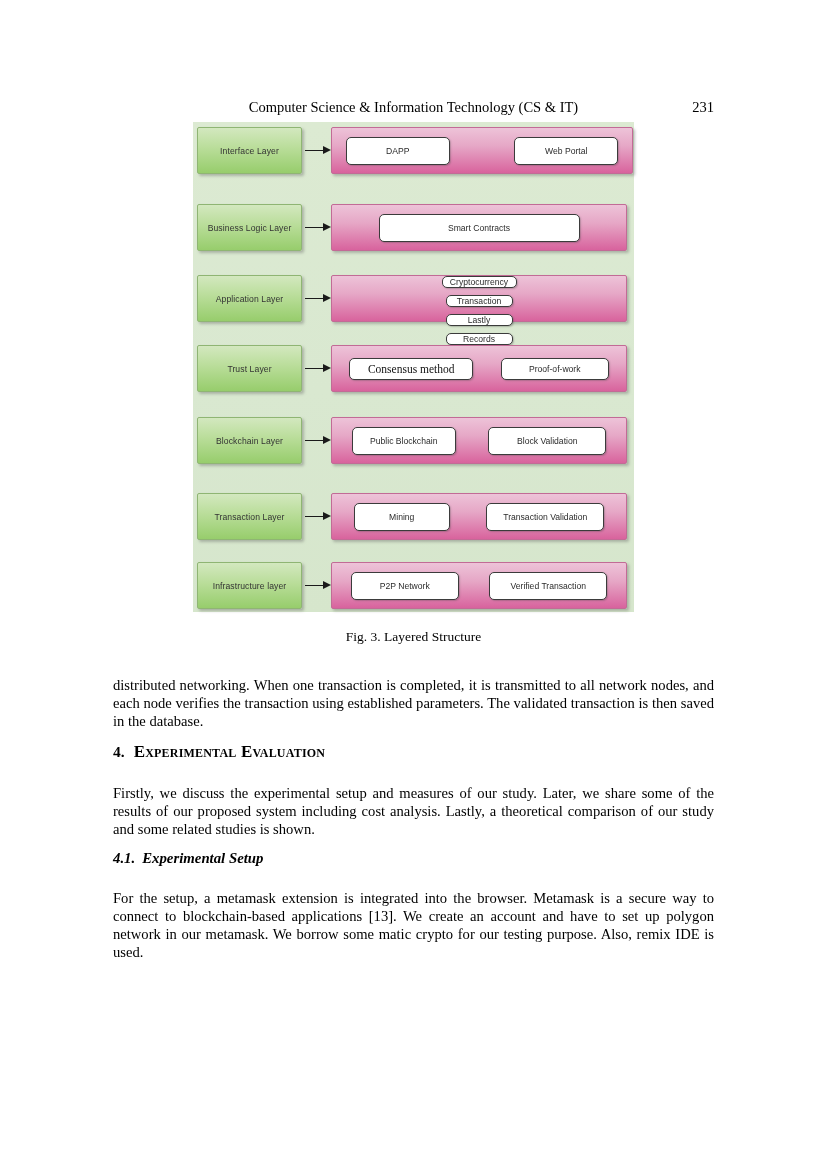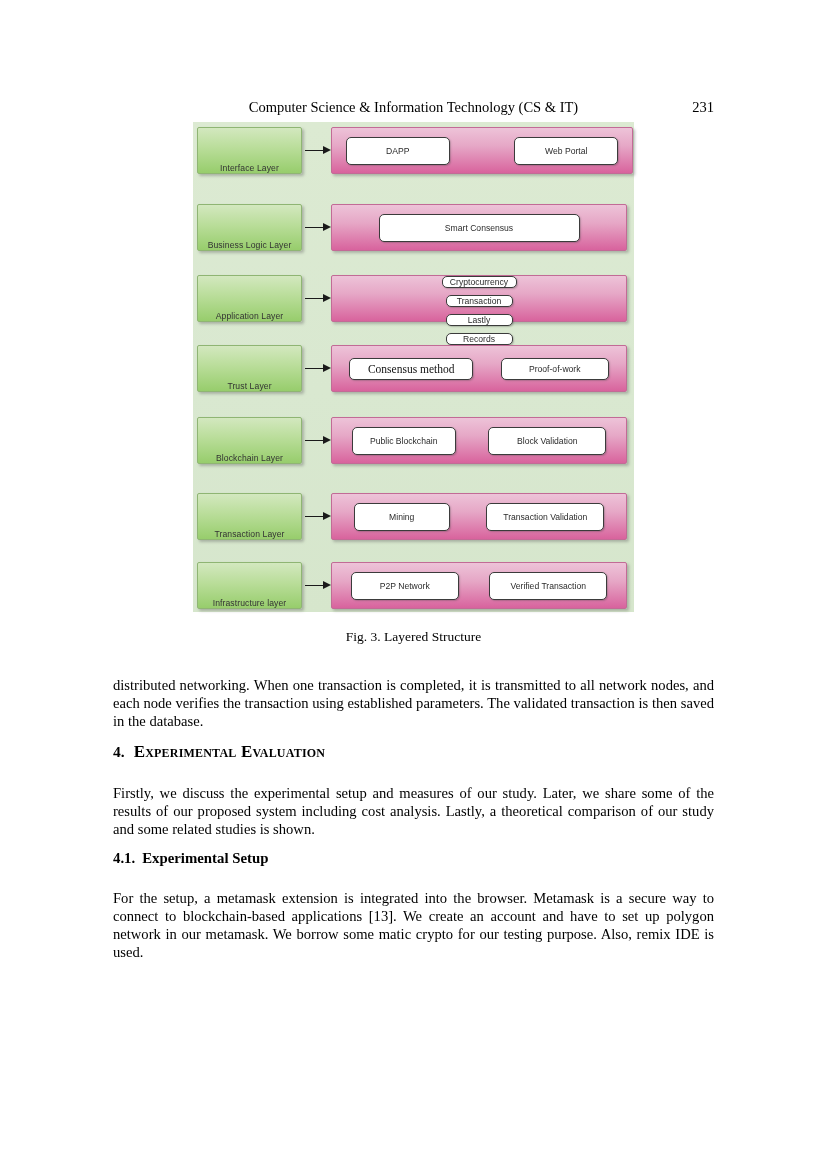--- a/index.html
+++ b/index.html
@@ -65,21 +65,21 @@
     left: 4px;
     top: 0;
     width: 105px;
     height: 47px;
     box-sizing: border-box;
     border: 1px solid #8fb573;
     border-radius: 2px;
     background: linear-gradient(180deg,#d3e8bf 0%, #b9dd99 45%, #97cd6c 100%);
     box-shadow: 2px 2px 3px rgba(90,90,90,0.38);
     display: flex;
-    align-items: flex-end;
+    align-items: center;
     justify-content: center;
   }
   .layer-box .layer-label {
     font-family: "Liberation Sans", sans-serif;
     font-size: 8.6px;
     color: #333333;
     letter-spacing: 0.1px;
     white-space: nowrap;
   }
 
@@ -206,20 +206,21 @@
     letter-spacing: 0.2px;
   }
 
   .h2-section {
     position: absolute;
     left: 113px;
     top: 838px;
     width: 601px;
     font-size: 14.8px;
     font-weight: bold;
+    font-style: italic;
   }
   .h2-section .sub-num { margin-right: 7px; }
 </style>
 </head>
 <body>
 
 <div class="running-head">
   <span class="rh-title">Computer Science &amp; Information Technology (CS &amp; IT)</span>
   <span class="rh-page">231</span>
 </div>
@@ -243,21 +244,21 @@
 
     <div class="row" style="top:82px;">
       <div class="layer-box">
         <span class="layer-label">Business Logic Layer</span>
       </div>
       <div class="arrow">
         <span class="shaft"></span>
         <span class="head"></span>
       </div>
       <div class="pink-bar just-center">
-        <div class="node w-smart">Smart Consensus</div>
+        <div class="node w-smart">Smart Contracts</div>
       </div>
     </div>
 
     <div class="row" style="top:153px;">
       <div class="layer-box">
         <span class="layer-label">Application Layer</span>
       </div>
       <div class="arrow">
         <span class="shaft"></span>
         <span class="head"></span>

